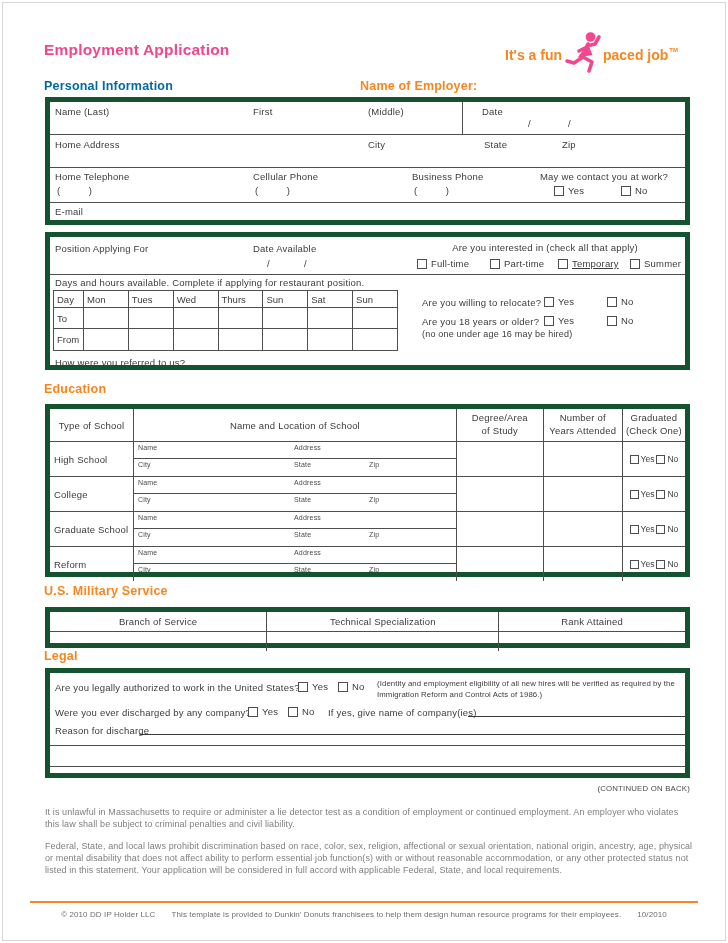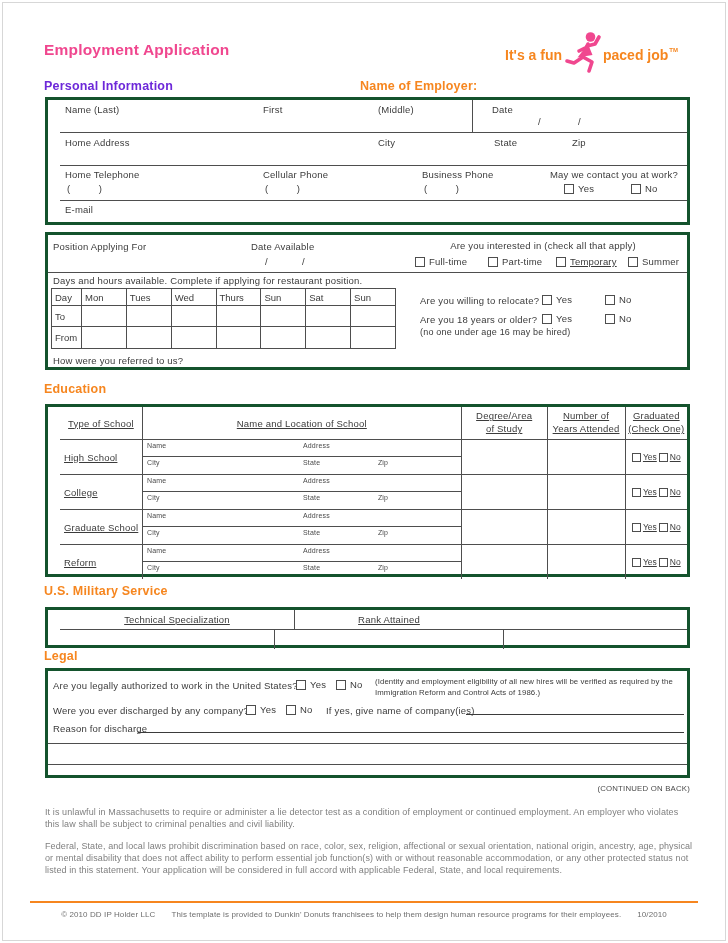--- a/index.html
+++ b/index.html
@@ -3,33 +3,33 @@
 <meta charset="utf-8">
 <style>
   html,body{margin:0;padding:0;background:#fff;}
   #page{position:relative;width:728px;height:943px;background:#fff;overflow:hidden;
         font-family:"Liberation Sans",sans-serif;color:#3b3b3b;}
   .frame{position:absolute;inset:2px;border:1px solid #d7d7d7;pointer-events:none;}
   .abs{position:absolute;}
   .lbl{font-size:9.5px;color:#3b3b3b;letter-spacing:.2px;white-space:nowrap;}
   .tiny{font-size:7px;color:#4a4a4a;letter-spacing:.2px;white-space:nowrap;}
   .sec{font-size:12.5px;font-weight:bold;letter-spacing:.2px;white-space:nowrap;}
-  .box{border:3px solid #14532d;box-sizing:border-box;background:#fff;padding-left:12px;}
+  .box{border:5px solid #14532d;box-sizing:border-box;background:#fff;}
   .row{position:relative;box-sizing:border-box;}
   .cb{display:inline-block;width:10px;height:10px;border:1px solid #4e4e4e;background:#fff;box-sizing:border-box;flex:0 0 auto;}
   .cbg{display:flex;align-items:center;gap:4px;}
   .vline{position:absolute;border-left:1px solid #4e4e4e;}
   .hline{position:absolute;border-top:1px solid #4e4e4e;left:0;right:0;}
   .uline{position:absolute;border-bottom:1px solid #3b3b3b;}
   .pre{white-space:pre;}
   
   table.days{border-collapse:collapse;table-layout:fixed;}
   table.days td{border:1px solid #4e4e4e;font-size:9.5px;color:#3b3b3b;padding:2px 3px;height:17px;box-sizing:border-box;white-space:nowrap;}
   
-  .erow{display:flex;box-sizing:border-box;border-top:1px solid #4e4e4e;text-decoration:underline;}
+  .erow{display:flex;box-sizing:border-box;border-top:1px solid #4e4e4e;}
   .ecell{box-sizing:border-box;border-right:1px solid #4e4e4e;position:relative;}
   .ecell:last-child{border-right:none;}
   .center2{display:flex;flex-direction:column;align-items:center;justify-content:center;height:100%;text-align:center;}
   .vcent{display:flex;align-items:center;height:100%;}
   .para{font-size:9px;color:#7f7f7f;line-height:1.32;letter-spacing:.1px;}
 </style>
 </head>
 <body>
 
 <div id="page">
@@ -49,21 +49,21 @@
           <path d="M19 26 L10 32 L3 30"></path>
         </g>
         <circle cx="26.5" cy="6" r="4.8" fill="#F0478F"></circle>
         <path d="M24 13 L28.5 24 L13.5 26.5 Z" fill="#F0478F"></path>
       </svg>
     </span>
     <span style="font-size:14px;font-weight:bold;color:#F6861F;white-space:nowrap;">paced job</span>
     <span style="font-size:6px;font-weight:bold;color:#F6861F;vertical-align:top;margin:-10px 0 0 1px;">TM</span>
   </div>
 
-  <div class="abs sec" style="left:44px;top:79px;color:#6d28d9;">Personal Information</div>
+  <div class="abs sec" style="left:44px;top:79px;color:#0369a1;">Personal Information</div>
   <div class="abs sec" style="left:360px;top:79px;color:#F6861F;">Name of Employer:</div>
 
   <div class="abs box" style="left:45px;top:97px;width:645px;height:128px;">
     <div class="row" style="height:33px;border-bottom:1px solid #4e4e4e;">
       <span class="abs lbl" style="left:5px;top:4px;">Name (Last)</span>
       <span class="abs lbl" style="left:203px;top:4px;">First</span>
       <span class="abs lbl" style="left:318px;top:4px;">(Middle)</span>
       <span class="vline" style="left:412px;top:0;height:32px;"></span>
       <span class="abs lbl" style="left:432px;top:4px;">Date</span>
       <span class="abs lbl" style="left:478px;top:16px;">/</span>
@@ -323,20 +323,23 @@
         <span class="cb" style="width:9px;height:9px;"></span>
         <span>No</span>
           </div>
         </div>
     </div>
   </div>
 
   <div class="abs sec" style="left:44px;top:584px;color:#F6861F;">U.S. Military Service</div>
   <div class="abs box" style="left:45px;top:607px;width:645px;height:41px;">
     <div class="erow" style="height:19px;border-top:none;">
+      <div class="ecell" style="width:220px;">
+          <div class="center2 lbl">Branch of Service</div>
+        </div>
       <div class="ecell" style="width:235px;">
           <div class="center2 lbl">Technical Specialization</div>
         </div>
       <div class="ecell" style="width:188px;">
           <div class="center2 lbl">Rank Attained</div>
         </div>
     </div>
     <div class="erow" style="height:20px;">
       <div class="ecell" style="width:220px;"></div>
       <div class="ecell" style="width:235px;"></div>

